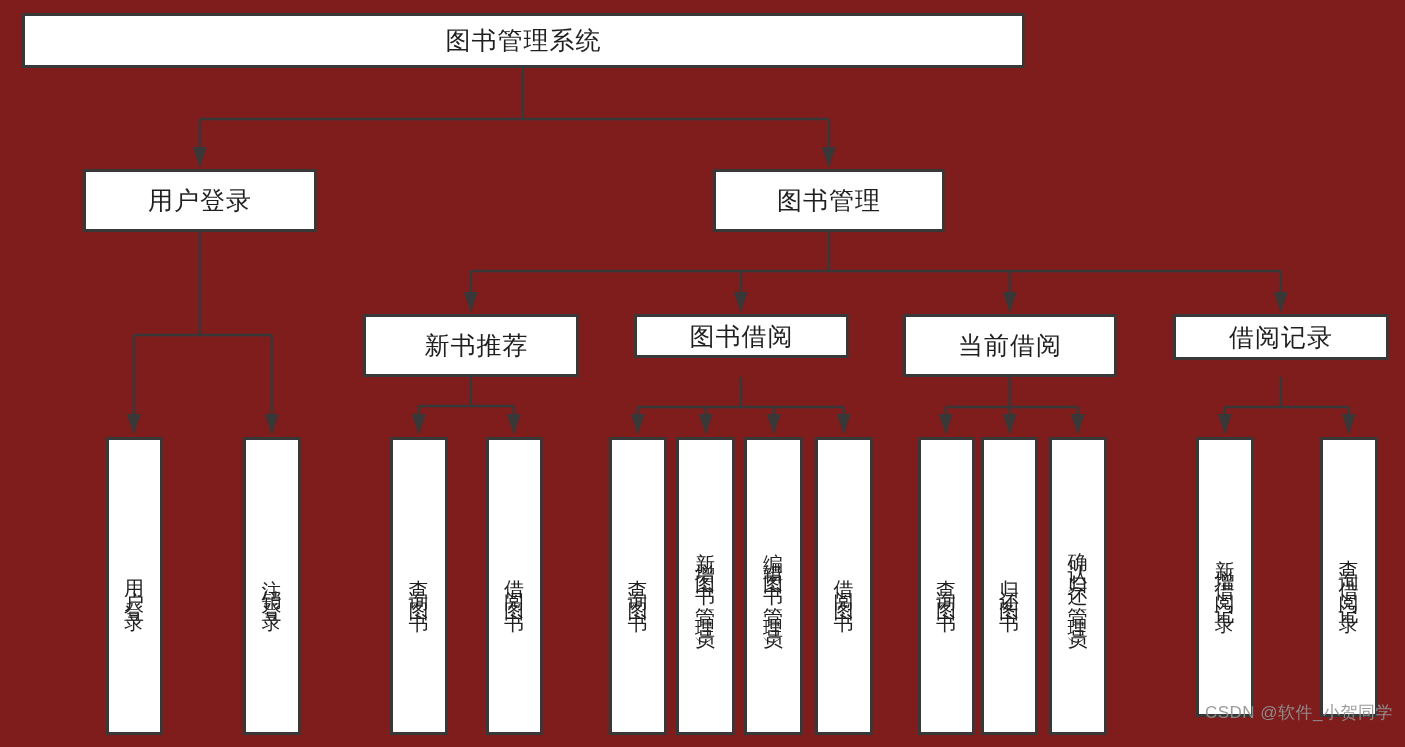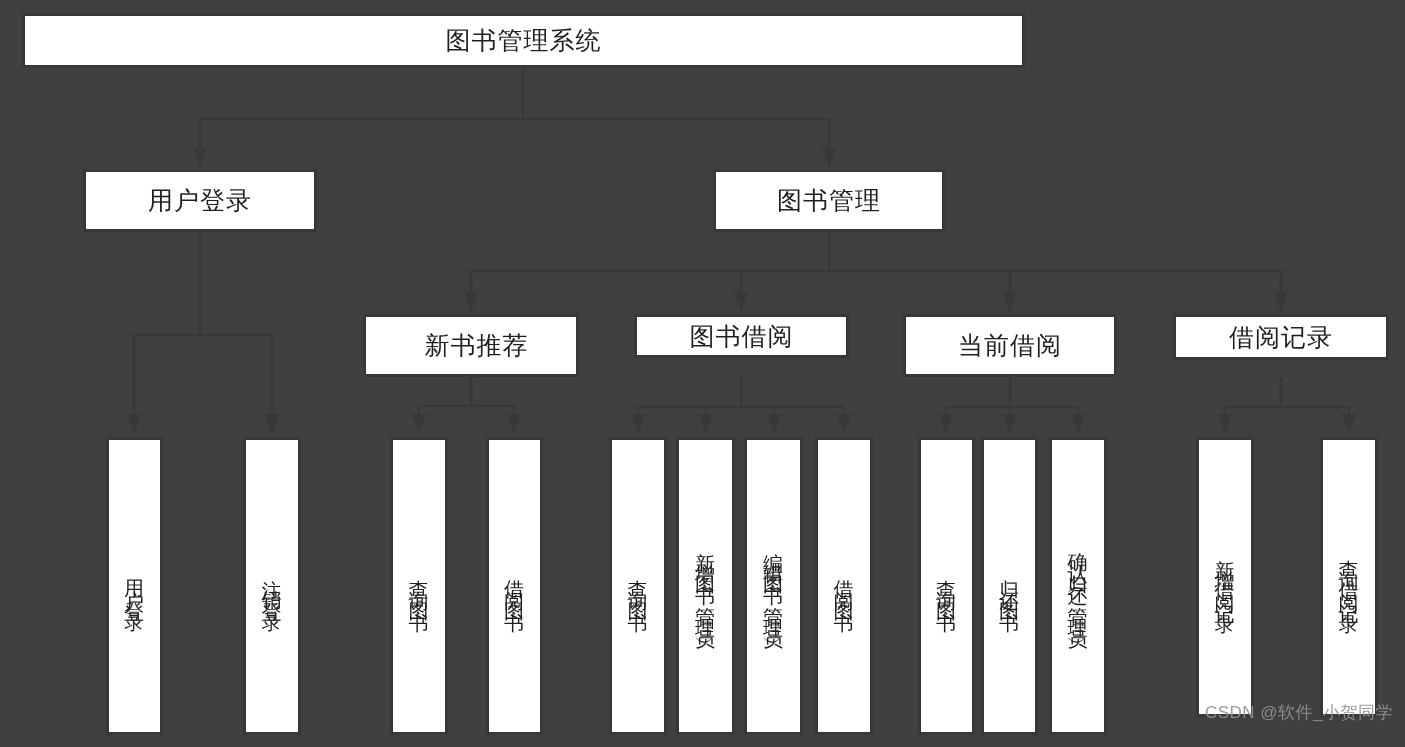--- a/index.html
+++ b/index.html
@@ -5,21 +5,21 @@
   * { margin: 0; padding: 0; box-sizing: border-box; }
   html, body { background: #ffffff; }
   body {
     width: 1405px; height: 747px;
     font-family: "Liberation Sans", sans-serif;
     overflow: hidden;
   }
   .canvas {
     position: relative;
     width: 1405px; height: 747px;
-    background: #404040;
+    background: #7f1d1d;
   }
   svg.edges {
     position: absolute; left: 0; top: 0;
     width: 1405px; height: 747px;
     z-index: 0;
   }
   .node {
     position: absolute;
     background: #ffffff;
     border: 3px solid #383838;

